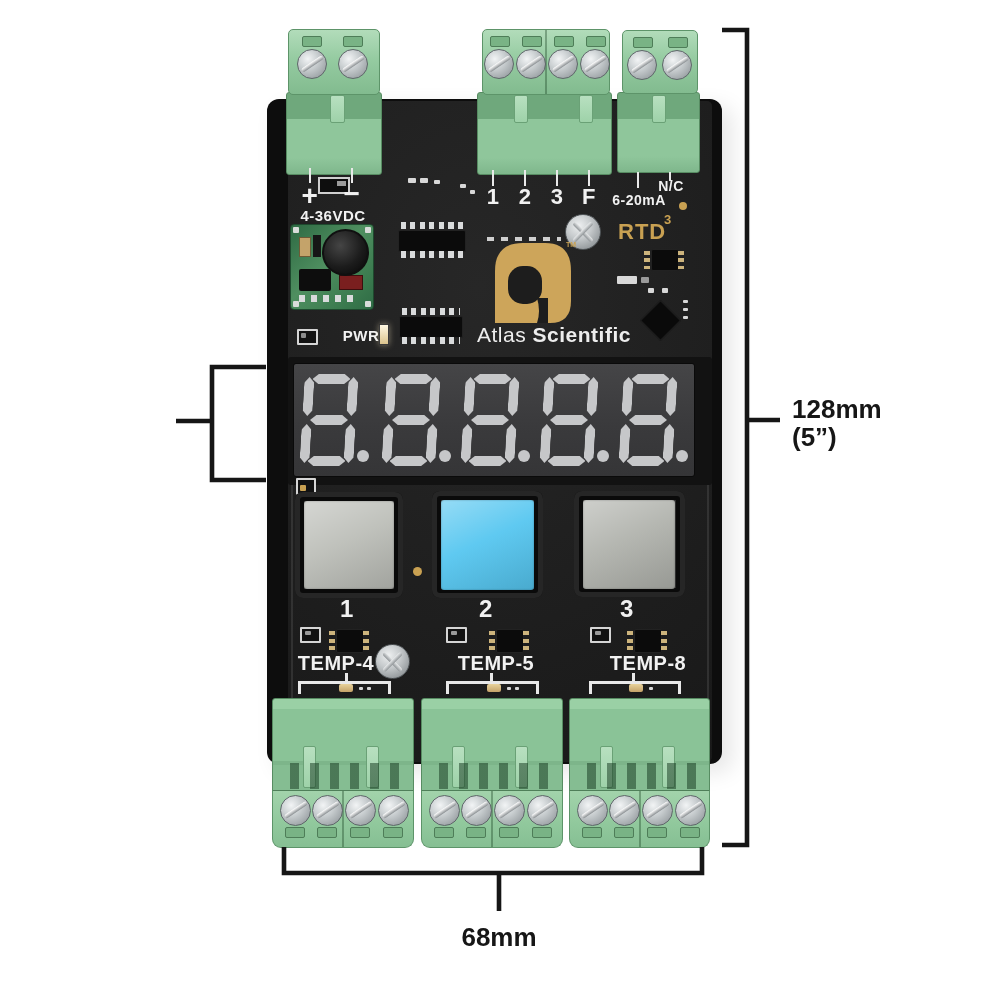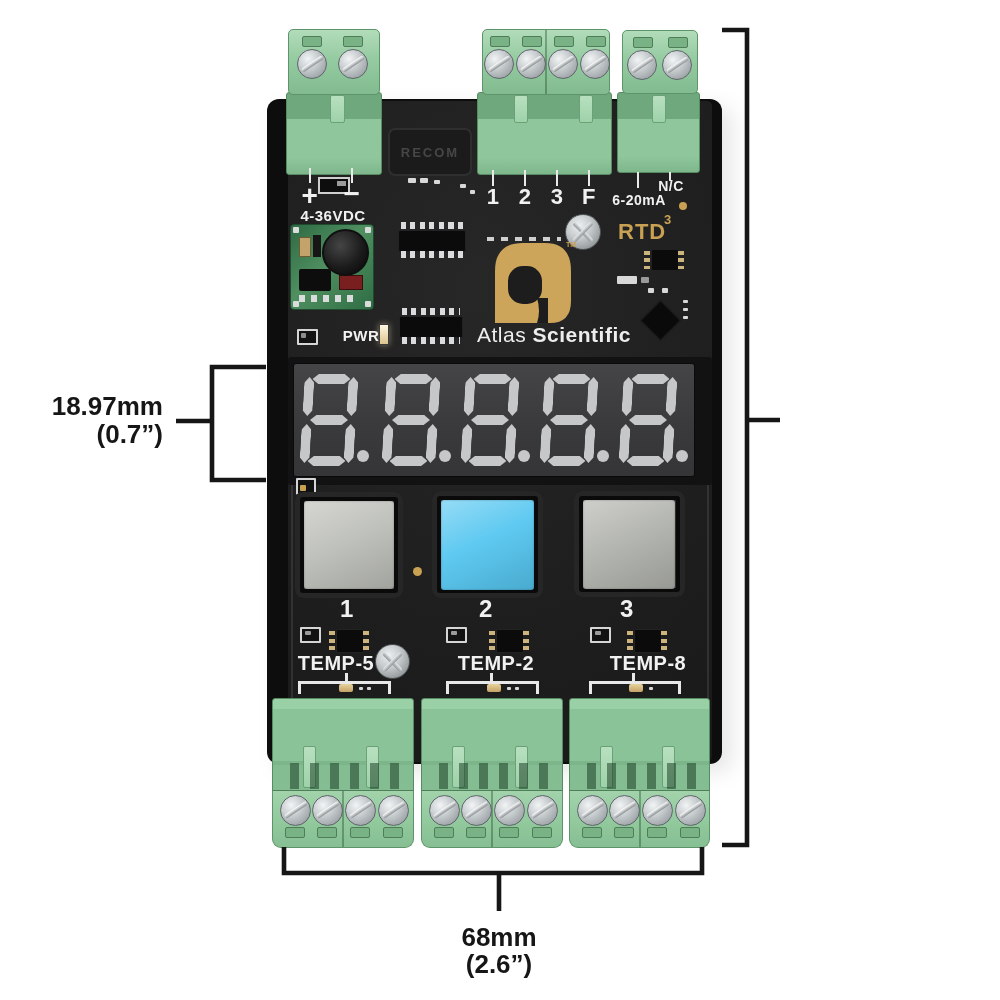--- a/index.html
+++ b/index.html
@@ -135,23 +135,20 @@
   <div class="screw" style="left:548px;top:49px;width:28px;height:28px;"></div>
   <div class="screw" style="left:580px;top:49px;width:28px;height:28px;"></div>
 
   <div class="plug" style="left:622px;top:30px;width:74px;height:62px;">
     <div class="entry" style="left:10px;top:6px;"></div>
     <div class="entry" style="left:45px;top:6px;"></div>
   </div>
   <div class="screw" style="left:627px;top:50px;width:28px;height:28px;"></div>
   <div class="screw" style="left:662px;top:50px;width:28px;height:28px;"></div>
 
-  <div class="recom">
-      <span>RECOM</span>
-    </div>
 
   <div class="tick" style="left:309px;top:168px;height:15px;"></div>
   <div class="tick" style="left:351px;top:168px;height:15px;"></div>
   <div class="abs" style="left:318px;top:177px;width:28px;height:13px;border:2px solid #cfcfcf;background:#0e0e0e;">
     <div class="abs" style="right:2px;top:2px;width:9px;height:5px;background:#9b9b9b;"></div>
   </div>
   <div class="wtxt" style="left:296px;top:180px;width:28px;font-size:28px;">+</div>
   <div class="wtxt" style="left:338px;top:178px;width:28px;font-size:28px;">−</div>
   <div class="wtxt" style="left:298px;top:207px;width:70px;font-size:15px;">4-36VDC</div>
 
@@ -301,37 +298,37 @@
   <div class="wtxt" style="left:327px;top:595px;width:40px;font-size:24px;">1</div>
   <div class="wtxt" style="left:466px;top:595px;width:40px;font-size:24px;">2</div>
   <div class="wtxt" style="left:607px;top:595px;width:40px;font-size:24px;">3</div>
 
   <div class="comp-icon" style="left:300px;top:627px;">
       <div class="dot" style="left:3px;top:2px;width:6px;height:4px;background:#9a9a9a;border-radius:1px;"></div>
     </div>
   <div class="pinrow-v" style="left:329px;top:631px;height:19px;"></div>
   <div class="ic" style="left:336px;top:629px;width:26px;height:22px;"></div>
   <div class="pinrow-v" style="left:363px;top:631px;height:19px;"></div>
-  <div class="wtxt" style="left:286px;top:652px;width:100px;font-size:20px;">TEMP-5</div>
+  <div class="wtxt" style="left:286px;top:652px;width:100px;font-size:20px;">TEMP-4</div>
   <div class="screw-face" style="left:375px;top:644px;width:33px;height:33px;z-index:3;"></div>
   <div class="wline" style="left:345px;top:673px;width:3px;height:9px;"></div>
   <div class="wline" style="left:298px;top:681px;width:93px;height:3px;"></div>
   <div class="wline" style="left:298px;top:681px;width:3px;height:13px;"></div>
   <div class="wline" style="left:388px;top:681px;width:3px;height:13px;"></div>
   <div class="goldbit" style="left:339px;top:684px;width:14px;height:8px;"></div>
   <div class="smd" style="left:359px;top:687px;width:4px;height:3px;"></div>
   <div class="smd" style="left:367px;top:687px;width:4px;height:3px;"></div>
 
   <div class="comp-icon" style="left:446px;top:627px;">
       <div class="dot" style="left:3px;top:2px;width:6px;height:4px;background:#9a9a9a;border-radius:1px;"></div>
     </div>
   <div class="pinrow-v" style="left:489px;top:631px;height:19px;"></div>
   <div class="ic" style="left:496px;top:629px;width:26px;height:22px;"></div>
   <div class="pinrow-v" style="left:523px;top:631px;height:19px;"></div>
-  <div class="wtxt" style="left:446px;top:652px;width:100px;font-size:20px;">TEMP-2</div>
+  <div class="wtxt" style="left:446px;top:652px;width:100px;font-size:20px;">TEMP-5</div>
   <div class="wline" style="left:490px;top:673px;width:3px;height:9px;"></div>
   <div class="wline" style="left:446px;top:681px;width:93px;height:3px;"></div>
   <div class="wline" style="left:446px;top:681px;width:3px;height:13px;"></div>
   <div class="wline" style="left:536px;top:681px;width:3px;height:13px;"></div>
   <div class="goldbit" style="left:487px;top:684px;width:14px;height:8px;"></div>
   <div class="smd" style="left:507px;top:687px;width:4px;height:3px;"></div>
   <div class="smd" style="left:515px;top:687px;width:4px;height:3px;"></div>
 
   <div class="comp-icon" style="left:590px;top:627px;">
       <div class="dot" style="left:3px;top:2px;width:6px;height:4px;background:#9a9a9a;border-radius:1px;"></div>
@@ -401,22 +398,21 @@
   <svg class="dims" width="1000" height="1000" viewBox="0 0 1000 1000">
     <g stroke="#161616" stroke-width="4.6" fill="none">
       <path d="M266 367 H212 V480 H266"></path>
       <path d="M176 421 H212"></path>
       <path d="M722 30 H747 V845 H722"></path>
       <path d="M747 420 H780"></path>
       <path d="M284 847 V873 H702 V847"></path>
       <path d="M499 873 V911"></path>
     </g>
   </svg>
-  <div class="dim dim-left">
-    <div>18.97mm</div>
-    <div>(0.7”)</div>
+  <div class="dim dim-right">
+    <div>128mm</div>
+    <div>(5”)</div>
   </div>
   <div class="dim dim-bottom">
     <div>68mm</div>
-    <div>(2.6”)</div>
   </div>
 
 </div>
 
 </body></html>

